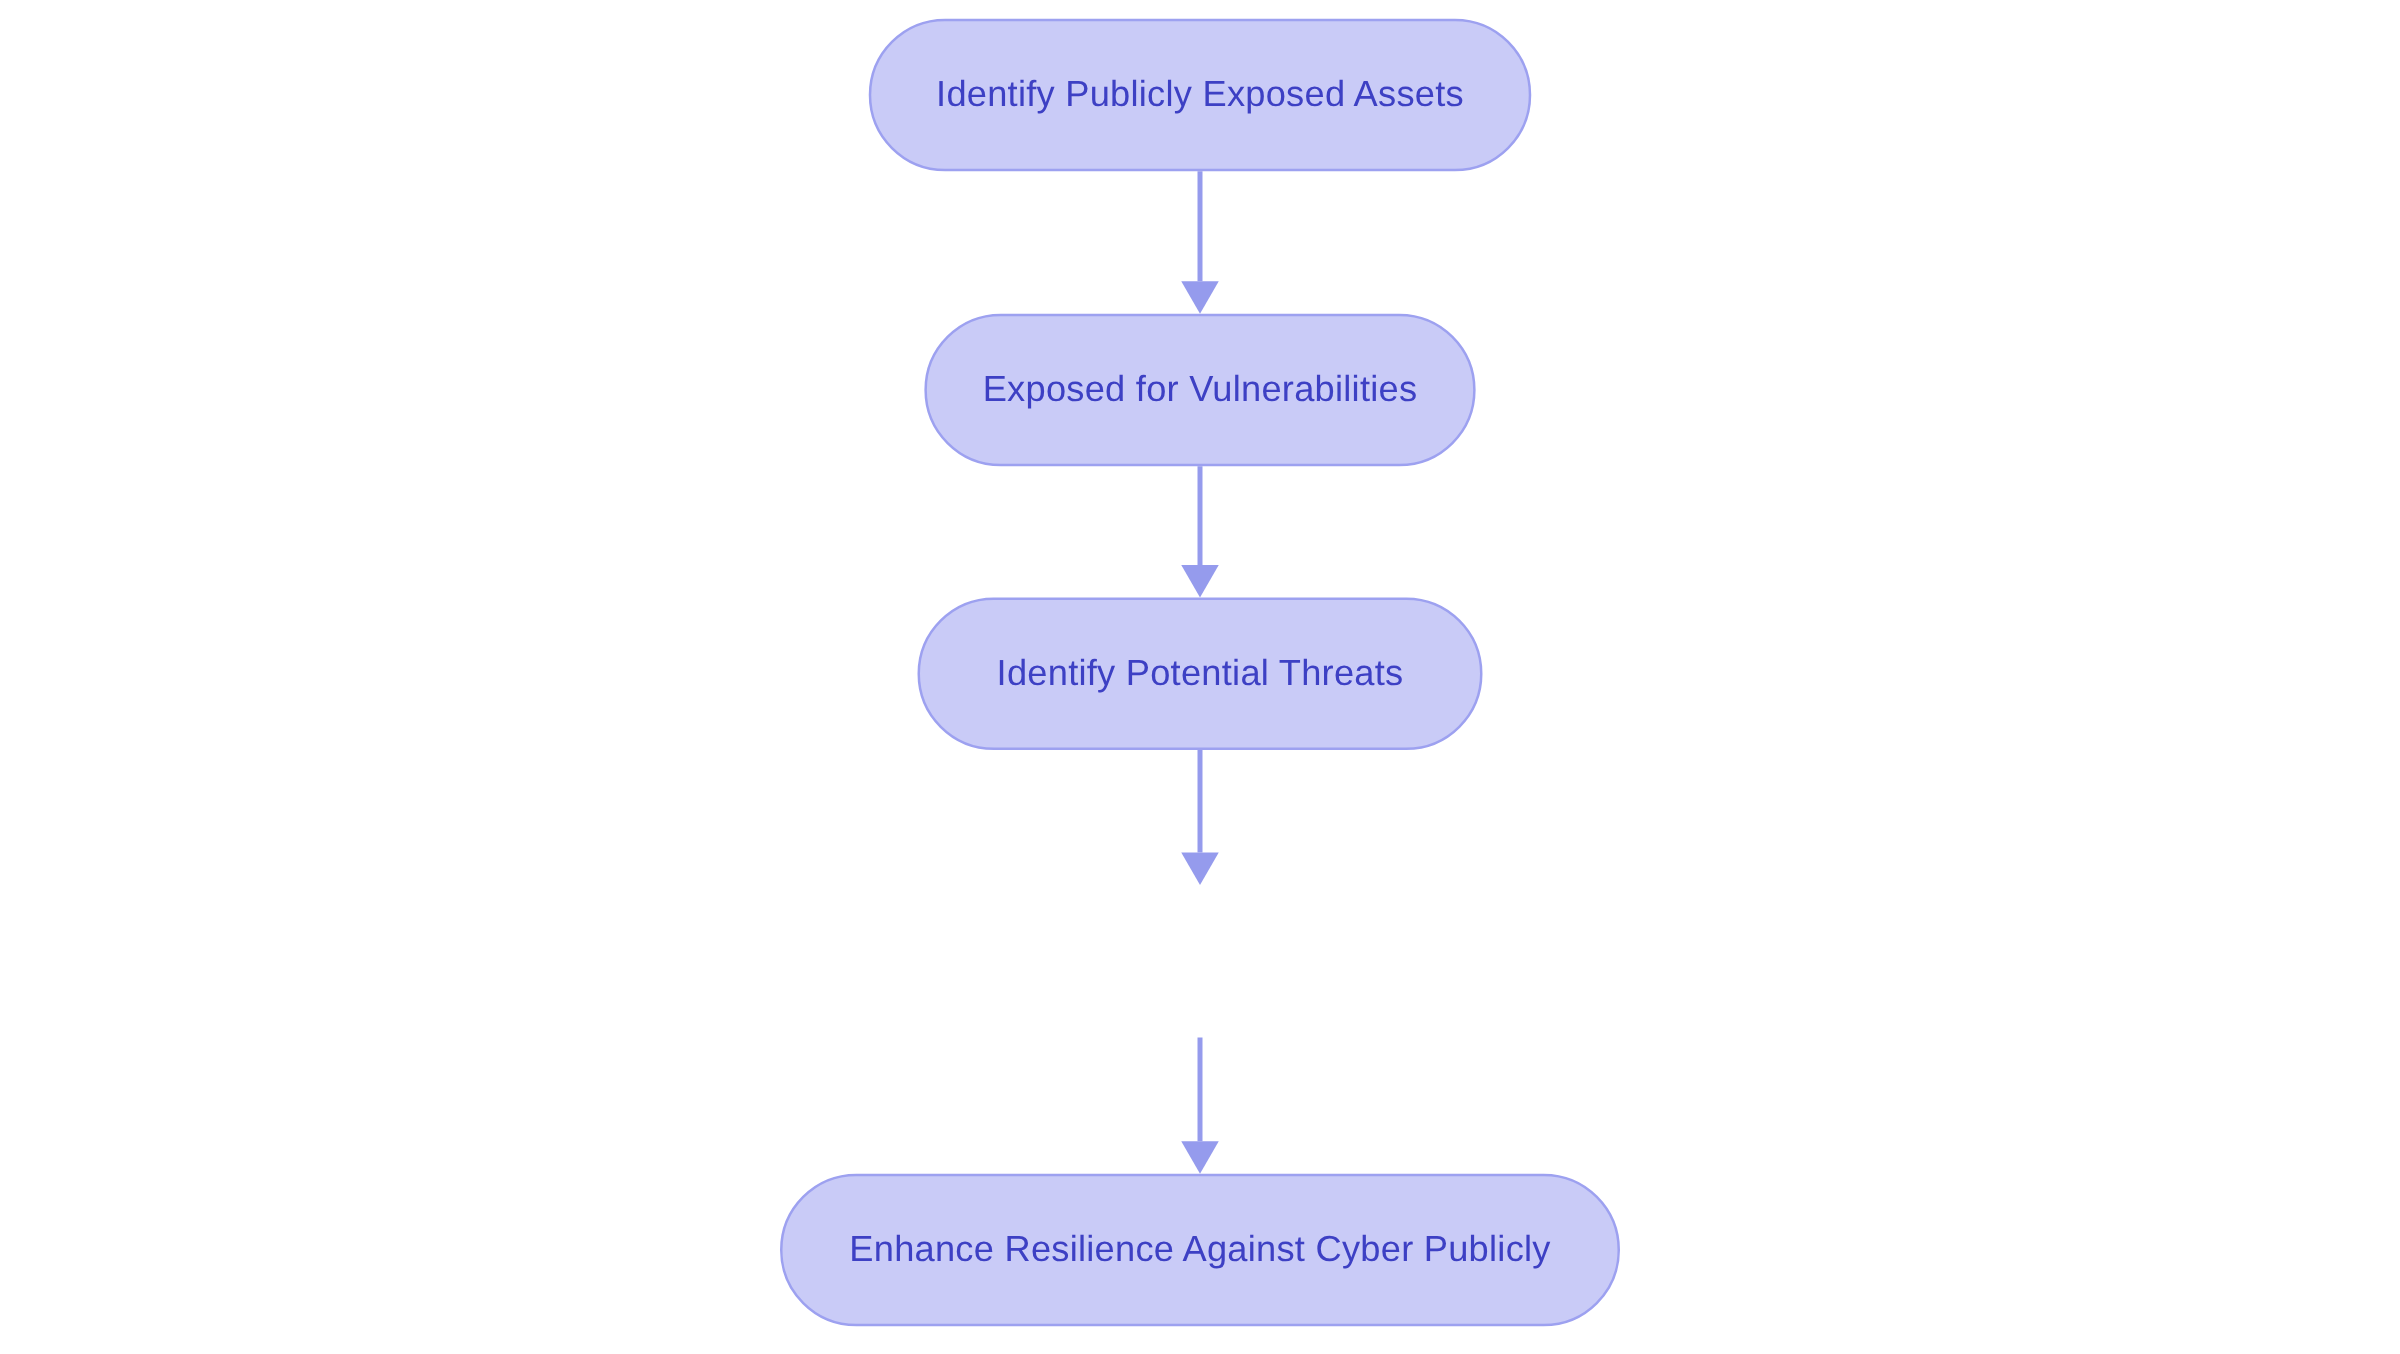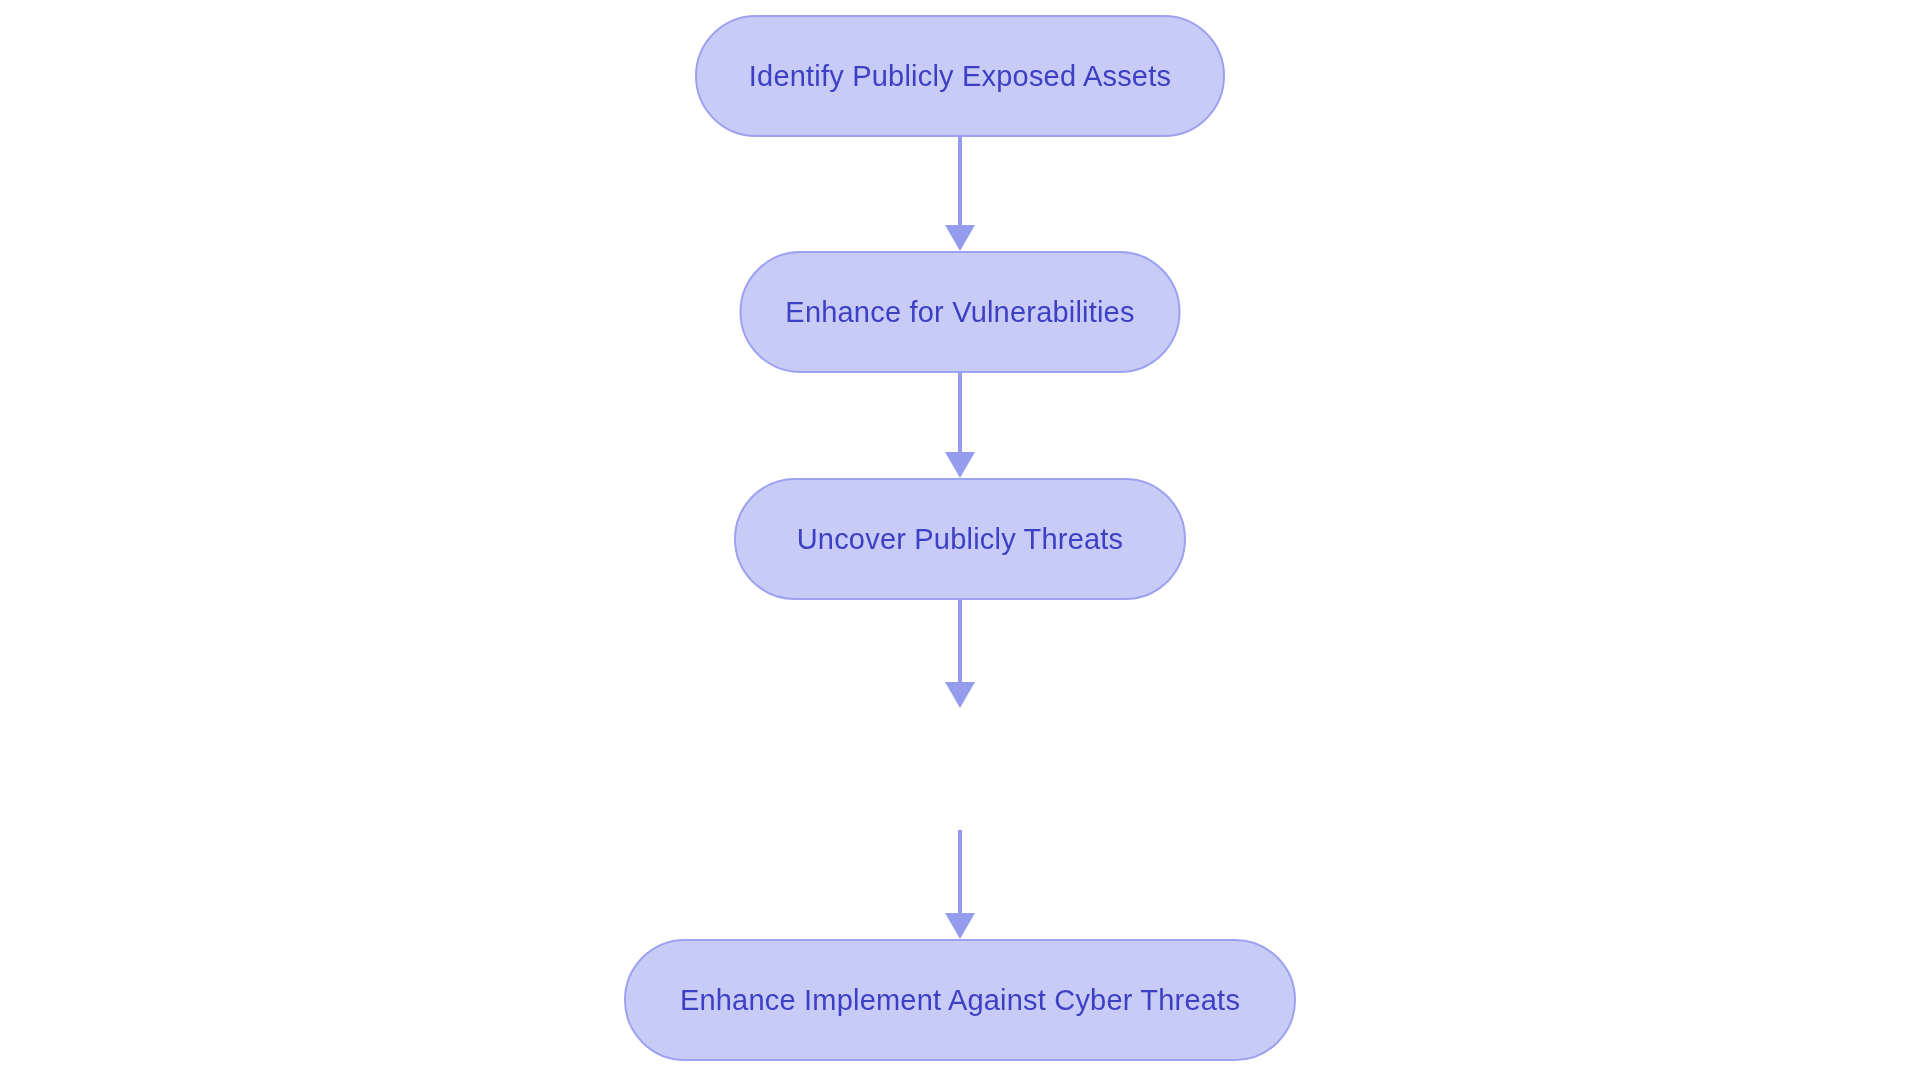--- a/index.html
+++ b/index.html
@@ -83,40 +83,40 @@
   <div class="node node-1">
     <span class="node-label">Identify Publicly Exposed Assets</span>
   </div>
 
   <div class="arrow arrow-1">
     <div class="arrow-line"></div>
     <div class="arrow-head"></div>
   </div>
 
   <div class="node node-2">
-    <span class="node-label">Enhance for Vulnerabilities</span>
+    <span class="node-label">Exposed for Vulnerabilities</span>
   </div>
 
   <div class="arrow arrow-2">
     <div class="arrow-line"></div>
     <div class="arrow-head"></div>
   </div>
 
   <div class="node node-3">
-    <span class="node-label">Uncover Publicly Threats</span>
+    <span class="node-label">Identify Potential Threats</span>
   </div>
 
   <div class="arrow arrow-3">
     <div class="arrow-line"></div>
     <div class="arrow-head"></div>
   </div>
 
 
   <div class="arrow arrow-4">
     <div class="arrow-line"></div>
     <div class="arrow-head"></div>
   </div>
 
   <div class="node node-5">
-    <span class="node-label">Enhance Implement Against Cyber Threats</span>
+    <span class="node-label">Enhance Resilience Against Cyber Publicly</span>
   </div>
 
 </div>
 
 </body></html>

